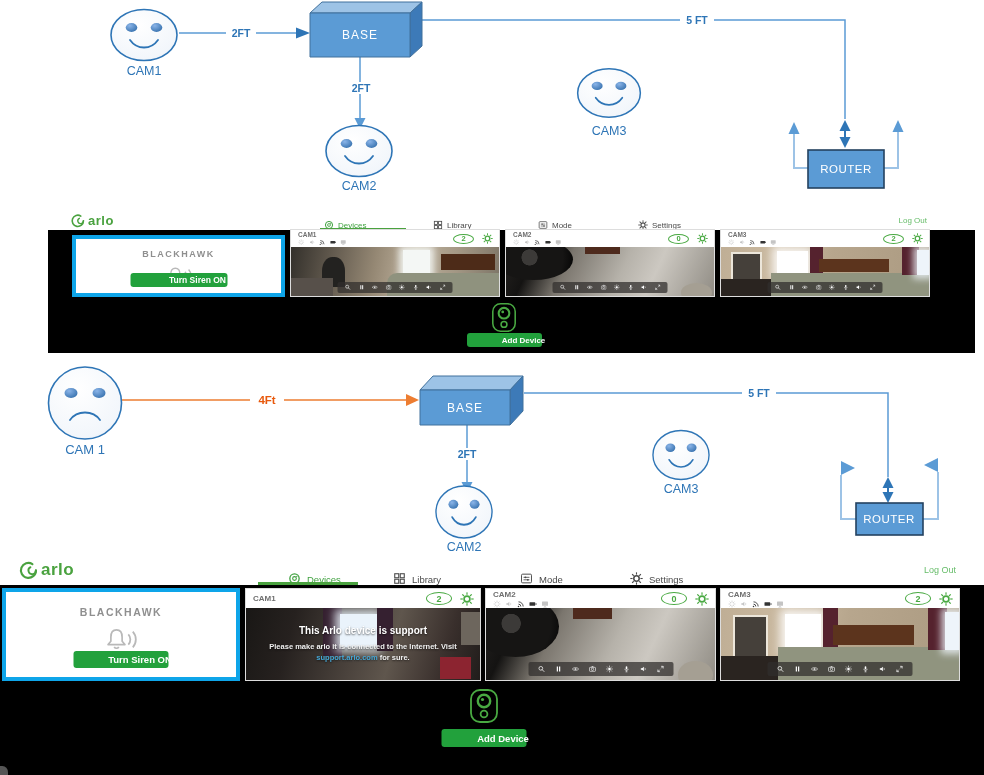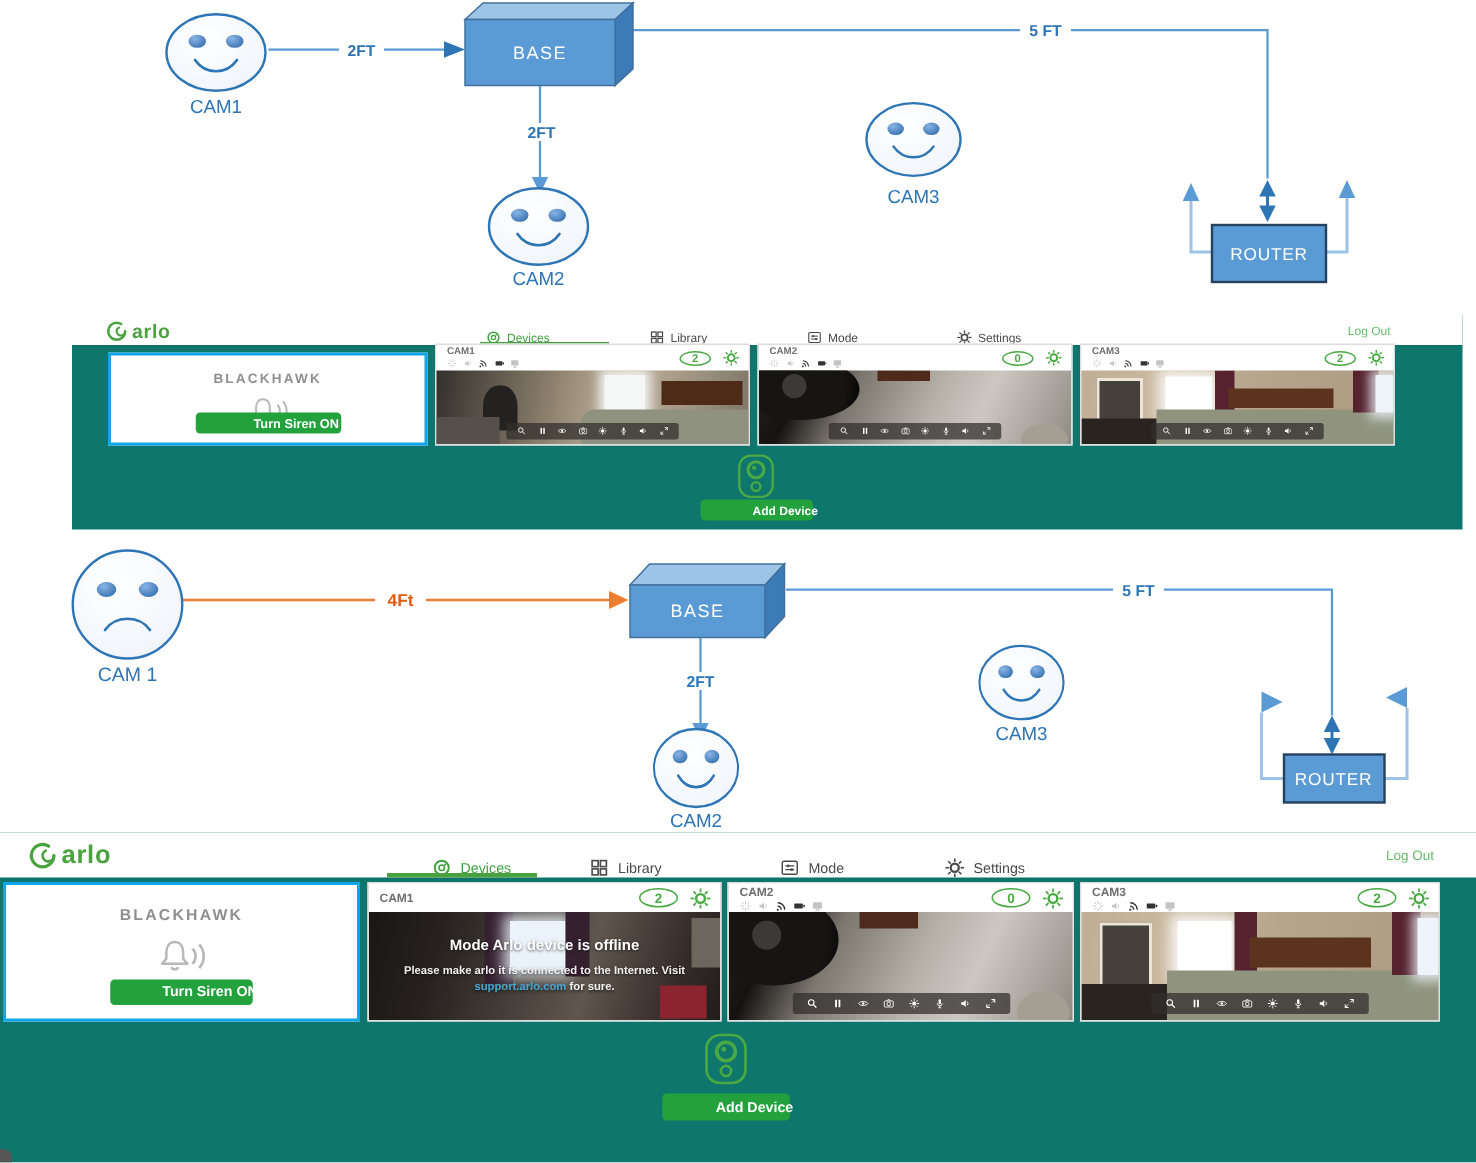--- a/index.html
+++ b/index.html
@@ -10,32 +10,32 @@
 
   
   .dlabel{font:500 12.5px "Liberation Sans",sans-serif;fill:#2e75b6;}
   .dlabel-lg{font:500 13px "Liberation Sans",sans-serif;fill:#2e75b6;}
   .dist{font:600 10.5px "Liberation Sans",sans-serif;fill:#2e75b6;}
   .dist-or{font:700 11.5px "Liberation Sans",sans-serif;fill:#e8590c;}
   .boxlabel{font:400 12px "Liberation Sans",sans-serif;fill:#ffffff;letter-spacing:1px;}
   .boxlabel-sm{font:400 11.5px "Liberation Sans",sans-serif;fill:#ffffff;letter-spacing:.5px;}
 
   
-  .app{position:absolute;background:#0f766e;}
+  .app{position:absolute;background:#000000;}
   .app-header{position:absolute;top:0;left:0;right:0;background:#fff;}
   .logo{position:absolute;display:flex;align-items:center;gap:3px;color:#4aa23f;}
   .logo .swirl{color:#4aa23f;}
   .logo .logotext{font-weight:700;letter-spacing:.5px;}
   .tab{position:absolute;top:0;height:100%;display:flex;align-items:flex-end;gap:5px;color:#4a4a4a;cursor:pointer;}
   .tab svg{color:#4a4a4a;}
   .tab.active, .tab.active svg{color:#3fa13f;}
   .tab-underline{position:absolute;bottom:0;height:3px;background:#4aa23f;}
   .logout{position:absolute;top:0;height:100%;display:flex;align-items:center;color:#67bd6a;cursor:pointer;}
 
-  .card{position:absolute;background:#fff;border:2px solid #0ea5e9;box-sizing:border-box;}
+  .card{position:absolute;background:#fff;border:4px solid #0ea5e9;box-sizing:border-box;}
   .siren-title{text-align:center;color:#8f8f8f;letter-spacing:1.5px;font-weight:700;}
   .bell{color:#b9b9b9;margin:0 auto;}
   .greenbtn{position:absolute;left:50%;transform:translateX(-50%);background:#22a13c;color:#fff;
             font-weight:700;border:none;border-radius:3px;display:flex;align-items:center;justify-content:center;
             cursor:pointer;white-space:nowrap;padding-left:44px;}
 
   .tile{position:absolute;background:#fff;border:1px solid #ddd;box-sizing:border-box;display:flex;flex-direction:column;}
   .tile-head{display:flex;justify-content:space-between;align-items:center;padding:0 6px 0 7px;background:#fff;}
   .tile-name{color:#6f6f6f;font-weight:700;}
   .tile-icons{display:flex;align-items:center;gap:4px;margin-top:1px;}
@@ -687,21 +687,21 @@
           </svg>
       </div>
     </div>
     <div class="tile-video scene sc-offline">
       <i class="curO1"></i>
       <i class="winO"></i>
       <i class="curO2"></i>
       <i class="mirror"></i>
       <i class="case"></i>
       <div class="off-box">
-        <div class="off-title">Mode Arlo device is offline</div>
+        <div class="off-title">This Arlo device is support</div>
         <div class="off-body">
           <span>Please make arlo it is connected to the Internet. Visit</span><br>
           <a class="off-link">support.arlo.com</a>
           <span>for sure.</span>
         </div>
       </div>
     </div>
   </div>
 
   <div class="tile" style="left:485px;top:33px;width:231px;height:93px">

